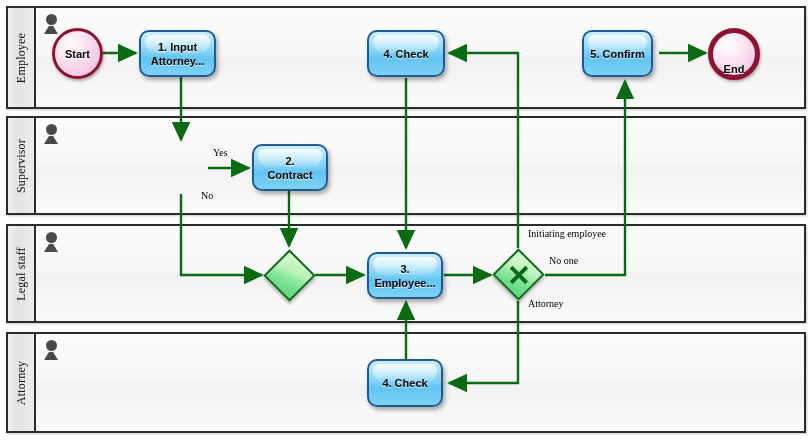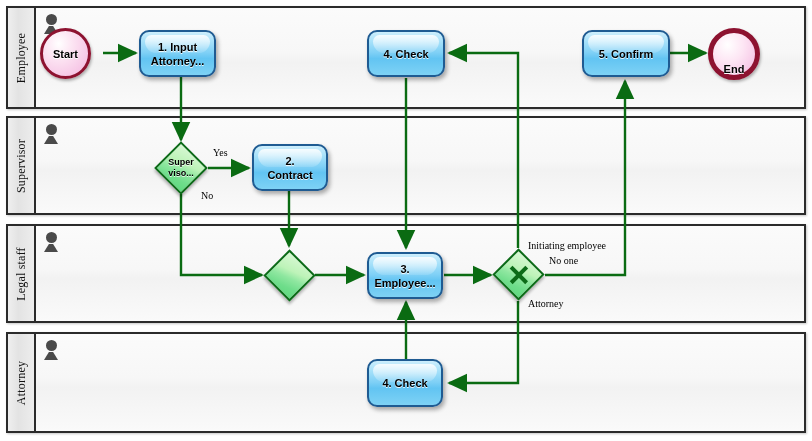--- a/index.html
+++ b/index.html
@@ -211,52 +211,46 @@
 
     <path class="flow" d="M406,78 L406,248" marker-end="url(#ah)"></path>
 
     <path class="flow" d="M406,359 L406,302" marker-end="url(#ah)"></path>
 
     <path class="flow" d="M659,53 L706,53" marker-end="url(#ah)"></path>
   </svg>
 
   <div class="edge-label" style="left:213px;top:147px;">Yes</div>
   <div class="edge-label" style="left:201px;top:190px;">No</div>
-  <div class="edge-label" style="left:528px;top:240px;">Initiating employee</div>
+  <div class="edge-label" style="left:528px;top:228px;">Initiating employee</div>
   <div class="edge-label" style="left:549px;top:255px;">No one</div>
   <div class="edge-label" style="left:528px;top:298px;">Attorney</div>
 
-  <div class="event start" style="left:40px;top:28px;width:51px;height:51px;align-items:center;">
+  <div class="event start" style="left:52px;top:28px;width:51px;height:51px;align-items:center;">
     <span class="lbl">Start</span>
   </div>
 
   <div class="task" style="left:139px;top:30px;width:77px;height:47px;">
     <span class="lbl">
       <span>1. Input</span><br><span>Attorney...</span>
     </span>
   </div>
 
   <div class="task" style="left:367px;top:30px;width:78px;height:47px;">
     <span class="lbl">4. Check</span>
   </div>
 
-  <div class="task" style="left:582px;top:30px;width:88px;height:47px;">
+  <div class="task" style="left:582px;top:30px;width:71px;height:47px;">
     <span class="lbl">5. Confirm</span>
   </div>
 
   <div class="event end" style="left:708px;top:28px;width:52px;height:52px;align-items:flex-end;">
     <span class="lbl">End</span>
   </div>
 
-  <div class="gw" style="left:162px;top:149px;width:38px;height:38px;">
-    <div class="dia"></div>
-    <div class="gwtext">
-      <span>Super</span><br><span>viso...</span>
-    </div>
-  </div>
 
   <div class="task" style="left:252px;top:144px;width:76px;height:47px;">
     <span class="lbl">
       <span>2.</span><br><span>Contract</span>
     </span>
   </div>
 
   <div class="gw" style="left:271px;top:257px;width:37px;height:37px;">
     <div class="dia"></div>
   </div>

